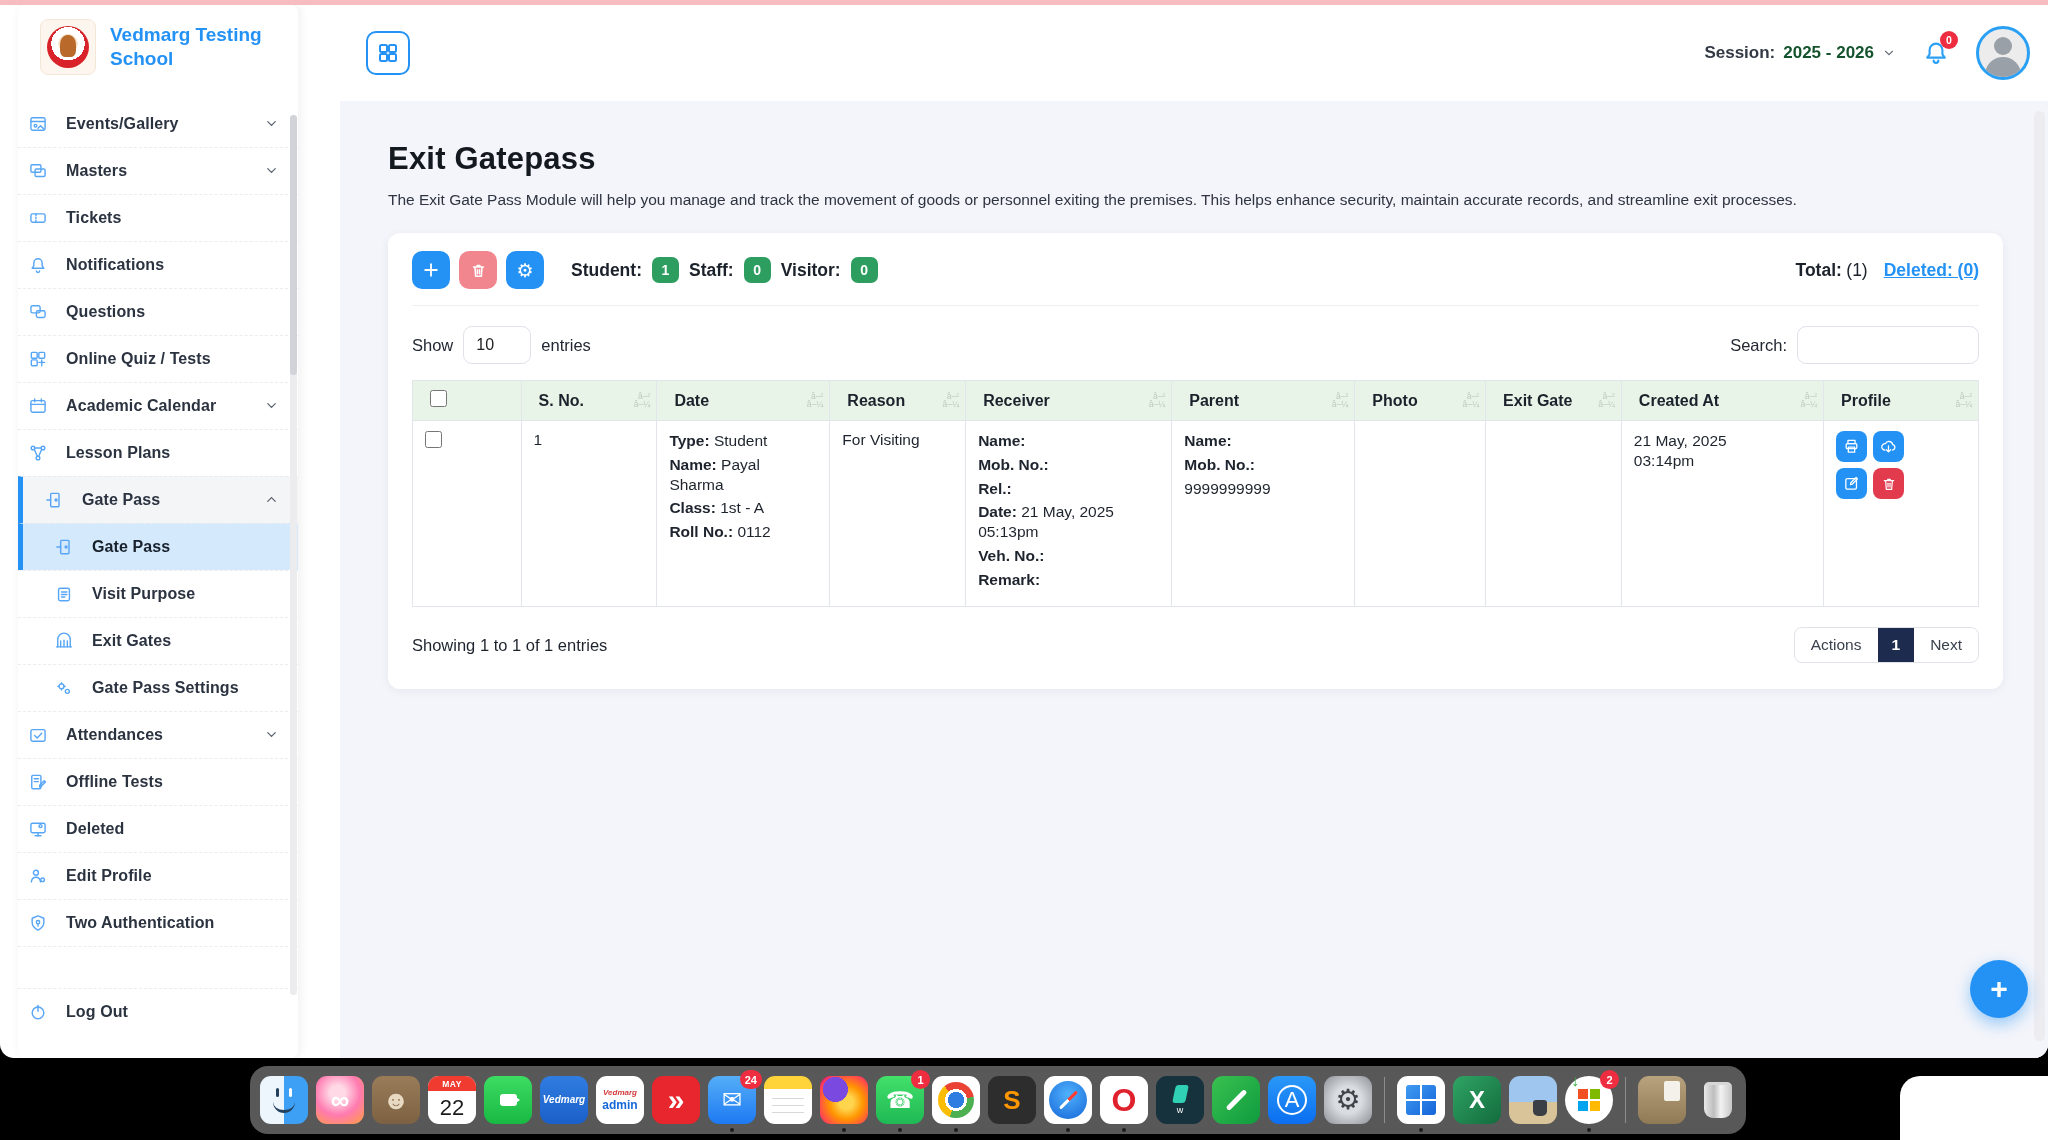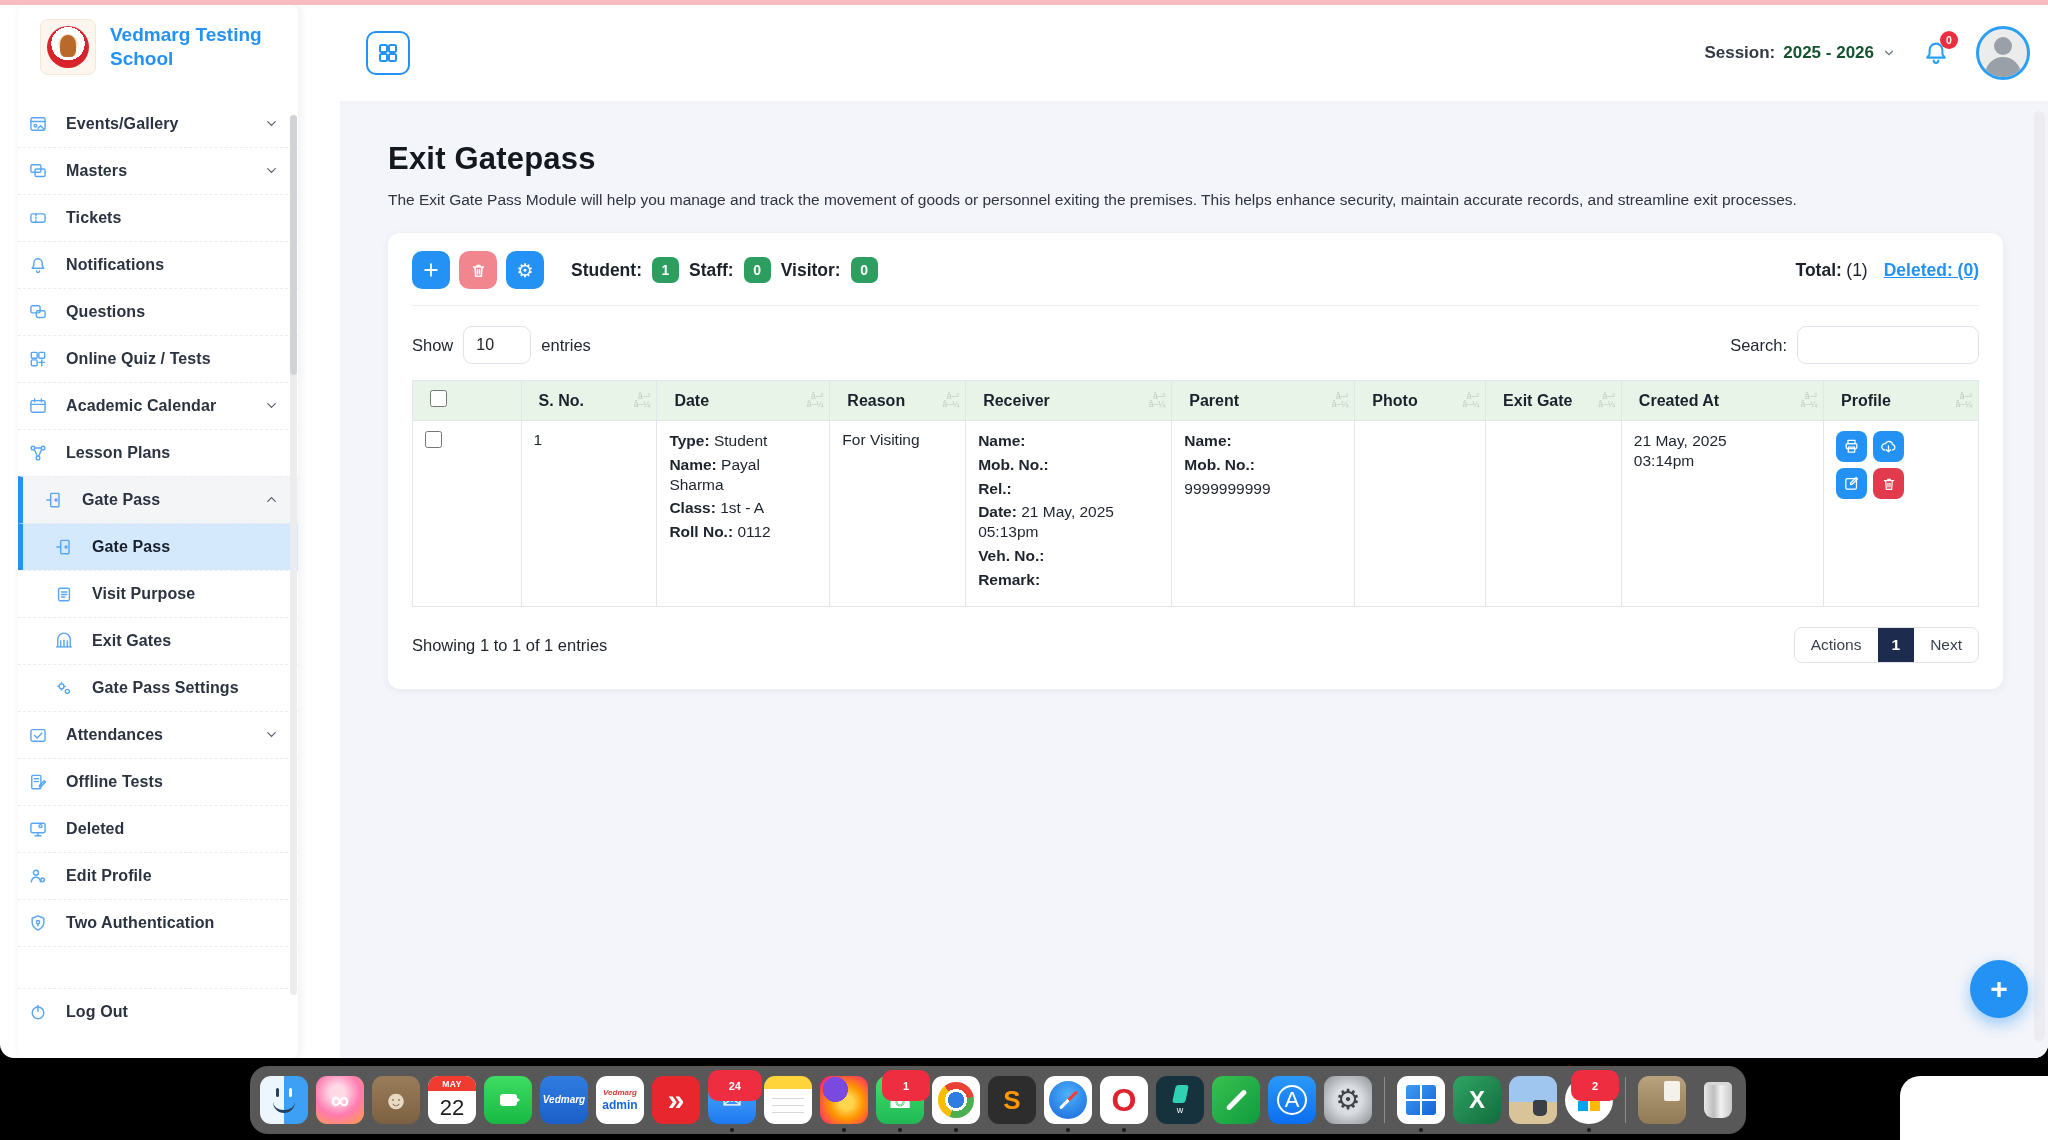--- a/index.html
+++ b/index.html
@@ -104,21 +104,21 @@
   .pg { padding:8px 16px; font-size:15.5px; color:#3a424e; cursor:pointer; display:flex; align-items:center; }
   .pg.active { background:#1d2b4f; color:#fff; padding:8px 14px; font-weight:700; }
 
   .fab { position:absolute; right:20px; bottom:40px; width:58px; height:58px; border-radius:50%; background:#2492f4; color:#fff; display:flex; align-items:center; justify-content:center; font-size:30px; font-weight:600; box-shadow:0 6px 16px rgba(36,146,244,.45); cursor:pointer; z-index:30; }
 
   
   .dock { position:absolute; left:250px; bottom:6px; height:68px; width:1496px; background:rgba(92,92,92,.96); border-radius:18px; display:flex; align-items:center; padding:0 10px; gap:8px; z-index:60; }
   .dk { width:48px; height:48px; border-radius:11px; position:relative; flex:none; display:flex; align-items:center; justify-content:center; cursor:pointer; overflow:visible; font-family:"Liberation Sans", sans-serif; }
   .dk .glyph { font-weight:700; line-height:1; }
   .dock-dot { position:absolute; bottom:-8px; left:50%; transform:translateX(-50%); width:4px; height:4px; border-radius:50%; background:#1c1c1c; }
-  .dk-badge { position:absolute; top:-6px; right:-6px; min-width:19px; height:31px; border-radius:10px; background:#ef2d40; color:#fff; font-size:11px; font-weight:700; display:flex; align-items:center; justify-content:center; padding:0 21px; z-index:2; }
+  .dk-badge { position:absolute; top:-6px; right:-6px; min-width:19px; height:19px; border-radius:10px; background:#ef2d40; color:#fff; font-size:11px; font-weight:700; display:flex; align-items:center; justify-content:center; padding:0 5px; z-index:2; }
   .dock-divider { width:1px; height:46px; background:rgba(255,255,255,.32); flex:none; margin:0 4px; }
 
   .dk-finder { background:linear-gradient(90deg,#eef6fd 0 50%, #3da0f5 50% 100%); overflow:hidden; }
   .dk-finder .smile { position:absolute; left:13px; top:26px; width:22px; height:11px; border-bottom:3px solid #24425e; border-radius:0 0 11px 11px; }
   .dk-finder .eyeL { position:absolute; left:16px; top:12px; width:3px; height:9px; background:#24425e; border-radius:2px; }
   .dk-finder .eyeR { position:absolute; right:16px; top:12px; width:3px; height:9px; background:#fff; border-radius:2px; }
   .dk-loop { background:radial-gradient(circle at 45% 35%, #ffd9e6 0 18%, #ff7ab0 55%, #ff9e3d 100%); }
   .dk-loop .glyph { color:#fff; font-size:26px; }
   .dk-contacts { background:linear-gradient(180deg,#9a7c59,#7c6142); }
   .dk-contacts .glyph { color:#e8d9c2; font-size:26px; }

